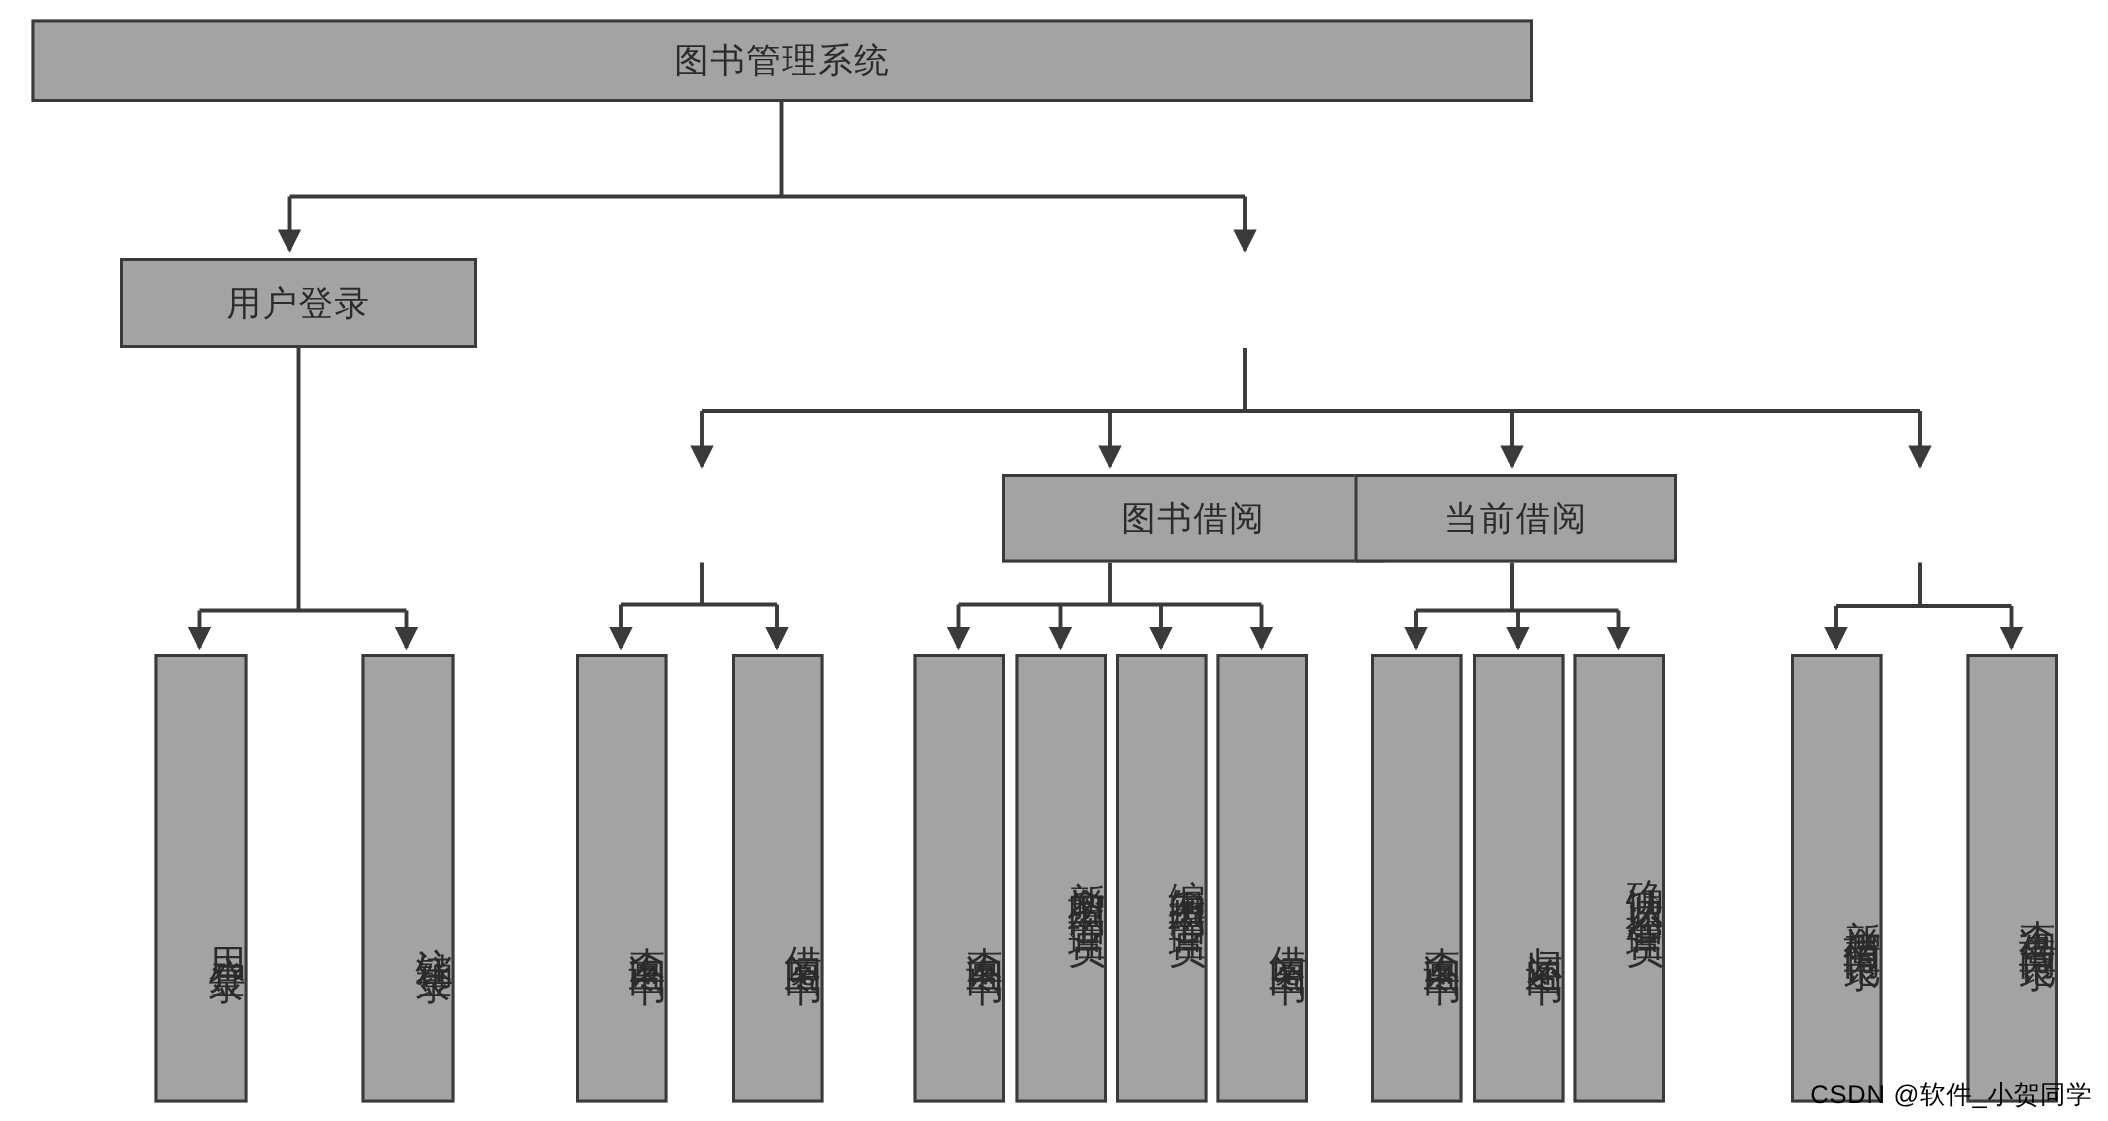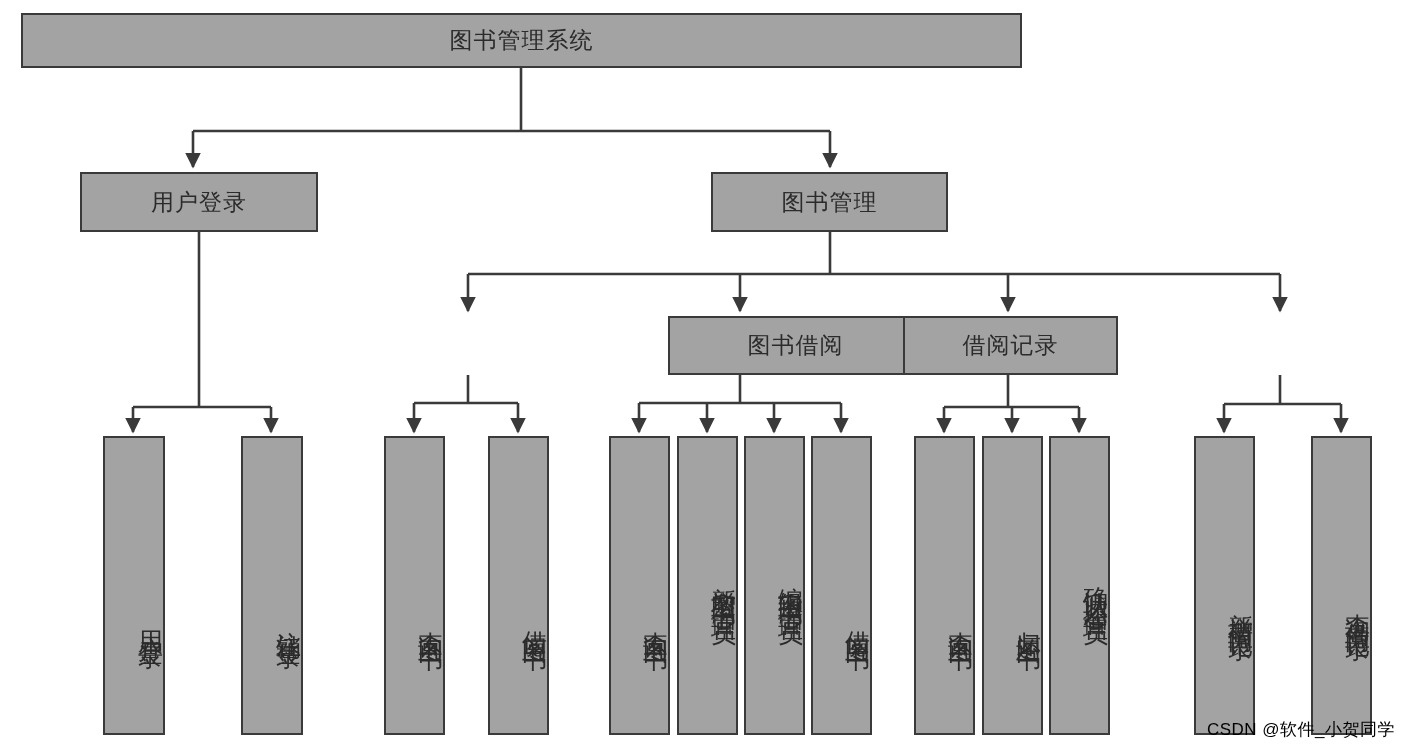--- a/index.html
+++ b/index.html
@@ -102,31 +102,28 @@
   </svg>
 
   <div class="node h" style="left:21px;top:13px;width:1001px;height:55px;">
     <span class="lbl">图书管理系统</span>
   </div>
 
   <div class="node h" style="left:80px;top:172px;width:238px;height:60px;">
     <span class="lbl">用户登录</span>
   </div>
 
-  <div class="node h" style="left:711px;top:172px;width:237px;height:60px;">
-    <span class="lbl">图书管理</span>
-  </div>
 
 
   <div class="node h" style="left:668px;top:316px;width:255px;height:59px;">
     <span class="lbl">图书借阅</span>
   </div>
 
   <div class="node h" style="left:903px;top:316px;width:215px;height:59px;">
-    <span class="lbl">借阅记录</span>
+    <span class="lbl">当前借阅</span>
   </div>
 
 
   <div class="node v" style="left:103px;top:436px;width:62px;height:299px;padding-top:70px;">
     <span class="lbl">用户登录</span>
   </div>
 
   <div class="node v" style="left:241px;top:436px;width:62px;height:299px;padding-top:70px;">
     <span class="lbl">注销登录</span>
   </div>

